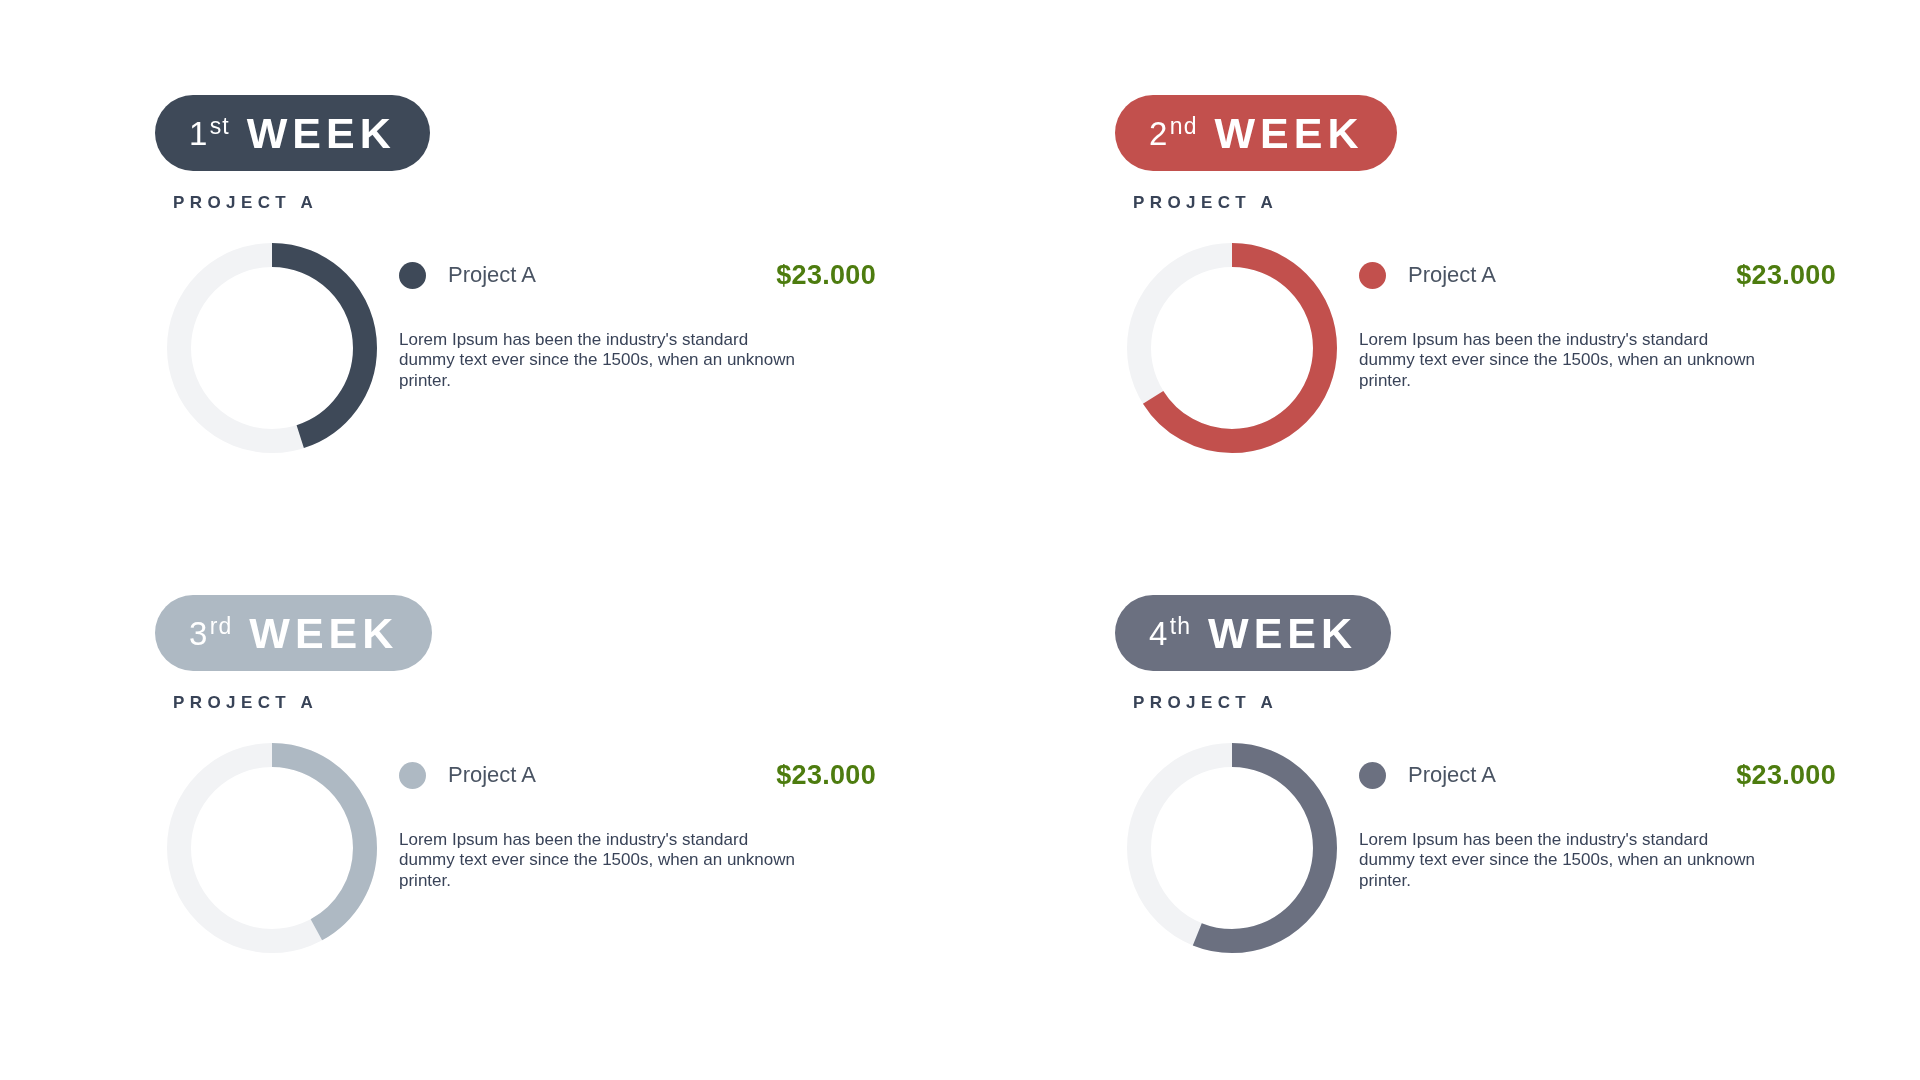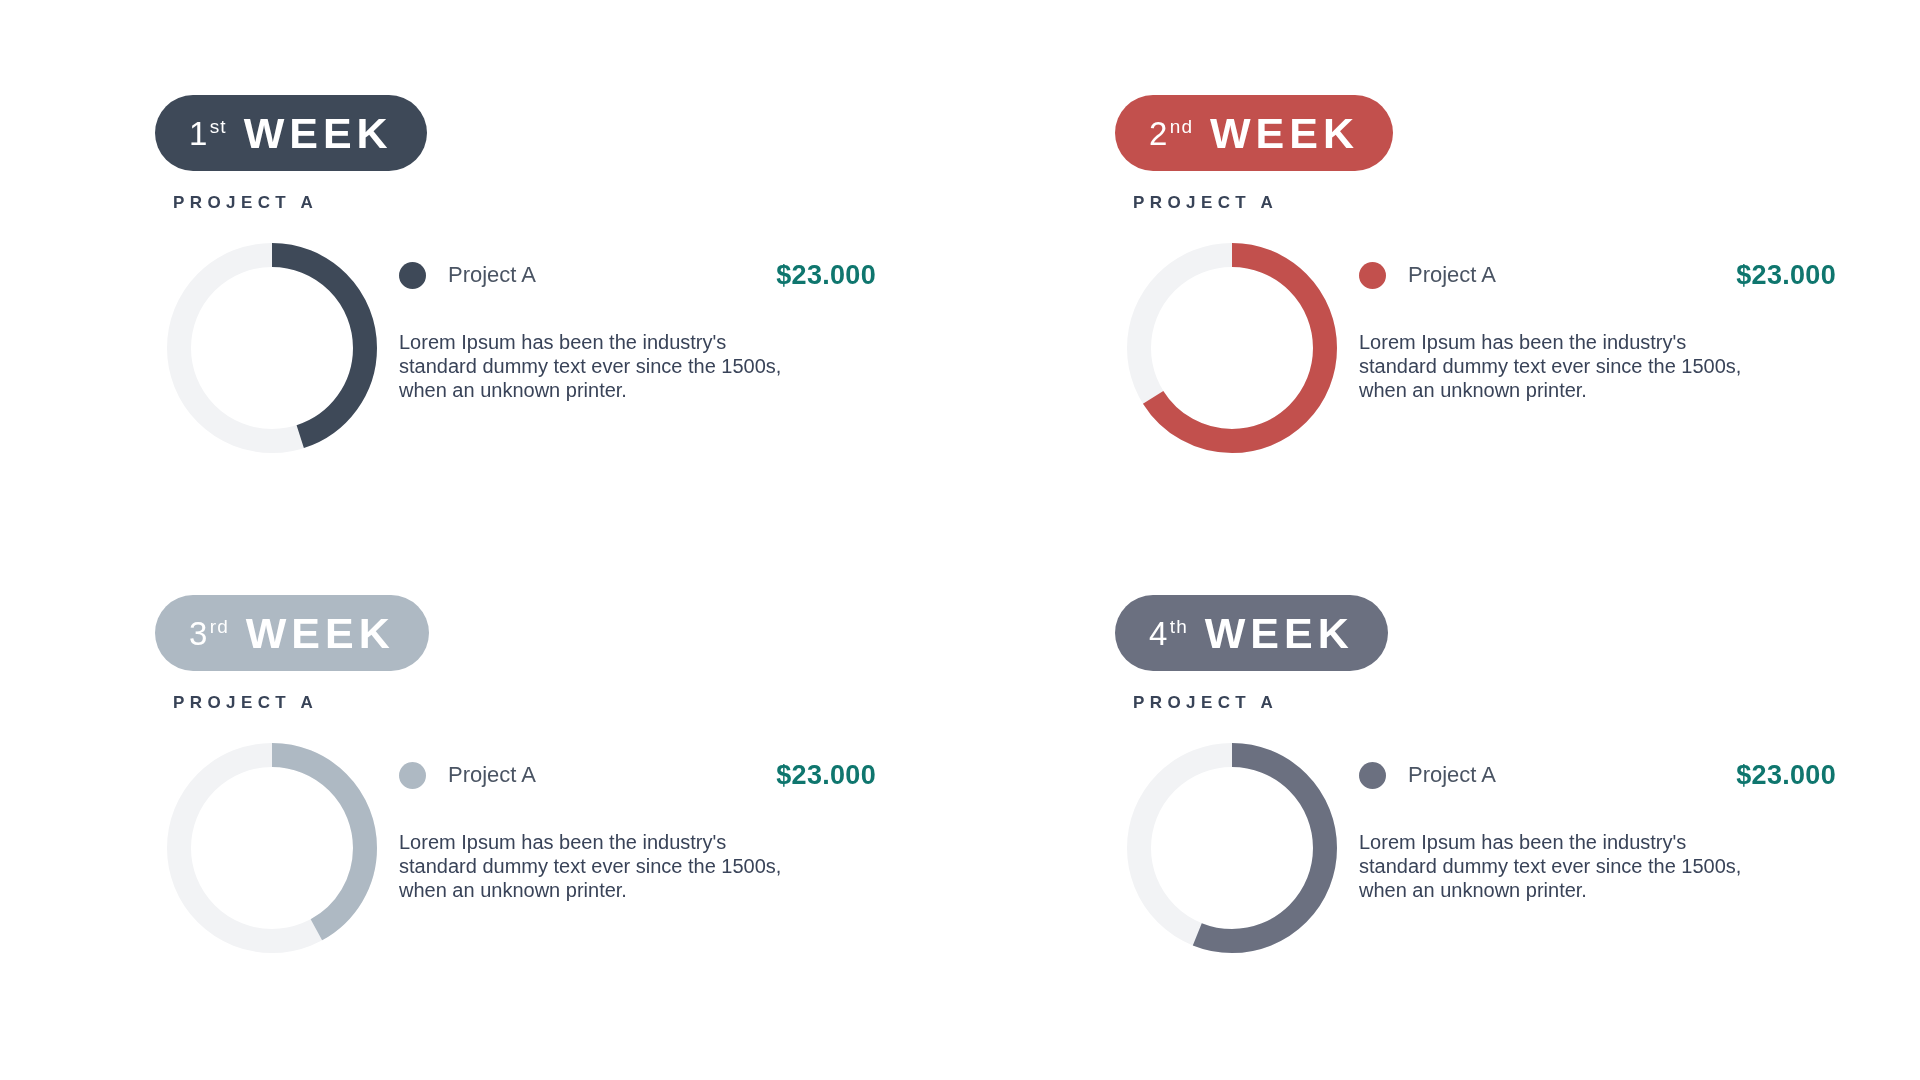--- a/index.html
+++ b/index.html
@@ -46,21 +46,21 @@
     color: #ffffff;
     white-space: nowrap;
   }
   .pill-num {
     font-size: 33px;
     font-weight: 400;
     letter-spacing: 0.5px;
     line-height: 1;
   }
   .pill-ord {
-    font-size: 19px;
+    font-size: 23px;
     font-weight: 400;
     letter-spacing: 1px;
     line-height: 1;
     position: relative;
     top: -7px;
     margin-left: 2px;
   }
   .pill-word {
     font-size: 43px;
     font-weight: 600;
@@ -119,30 +119,30 @@
   }
   .legend-label {
     font-size: 22px;
     color: #4a5463;
     margin-left: 22px;
     white-space: nowrap;
   }
   .legend-value {
     font-size: 27px;
     font-weight: 700;
-    color: #0f766e;
+    color: #4d7c0f;
     margin-left: auto;
     padding-right: 84px;
     white-space: nowrap;
     letter-spacing: 0.3px;
   }
 
   .desc {
     margin-top: 35px;
-    font-size: 20px;
+    font-size: 17px;
     line-height: 1.2;
     color: #394358;
     max-width: 400px;
   }
 </style>
 </head>
 <body>
 
 <div class="board">
 

